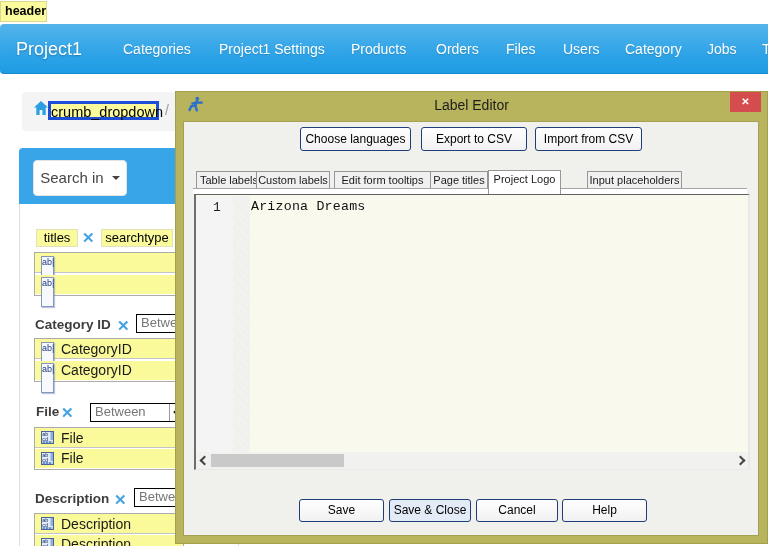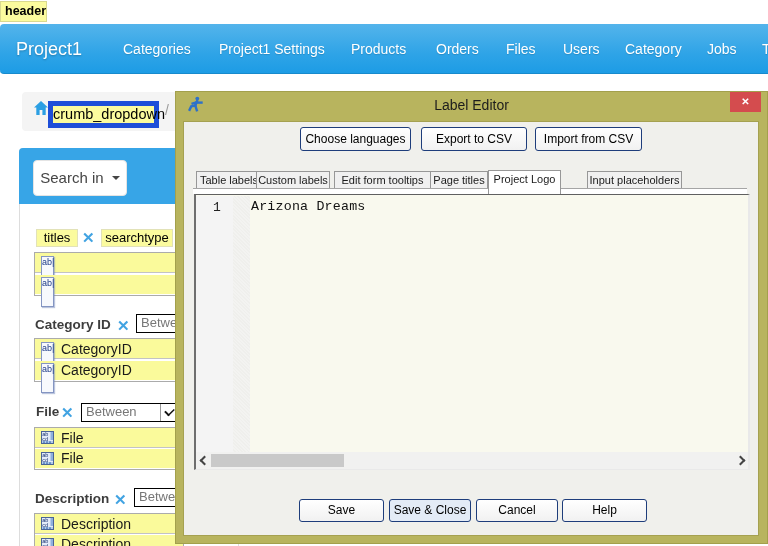--- a/index.html
+++ b/index.html
@@ -18,22 +18,22 @@
   border-bottom:1px solid #178acc; }
 #brand { left:16px; top:24px; height:50px; line-height:50px; color:#fff;
   font-size:18px; text-shadow:0 1px 2px rgba(0,0,0,0.25); }
 .navitem { top:24px; height:50px; line-height:50px; color:#fff; font-size:14px;
   text-shadow:0 1px 1px rgba(0,0,0,0.15); }
 
 
 #crumbbar { left:22px; top:92px; width:724px; height:39px; background:#f4f4f4;
   border-radius:4px; }
 #homeicon { left:34px; top:101px; }
-#crumbchip { left:48px; top:101px; width:111px; height:27px; background:#fbfb9e;
-  border:5px solid #1d4ed8; font-size:14.5px; color:#000; line-height:16px;
+#crumbchip { left:48px; top:101px; width:111px; height:19px; background:#fbfb9e;
+  border:3px solid #1d4ed8; font-size:14.5px; color:#000; line-height:16px;
   text-align:center; }
 #crumbslash { left:165px; top:102px; color:#9a9a9a; font-size:14px; }
 
 
 #panel { left:19px; top:148px; width:220px; height:420px; background:#fff;
   border:1px solid #ddd; border-radius:4px 4px 0 0; }
 #panelhead { left:19px; top:148px; width:220px; height:56px;
   background:#37a5e7; border-radius:4px 4px 0 0; }
 #searchbtn { left:33px; top:160px; width:94px; height:36px; background:#fff;
   border:1px solid #e4e4e4; border-radius:4px; font-size:15px; color:#454545;
@@ -150,21 +150,21 @@
   </div>
   <div style="height:2px; background:#fff;"></div>
   <div class="yrow" style="height:19px;">
     <div class="ablicon" style="top:2px;">ab|</div>
       <div class="rowtext" style="top:1px;">CategoryID</div>
   </div>
 </div>
 
 <div class="abs seclabel" style="left:36px; top:404px;">File</div>
 <div class="abs bluex" style="left:61px; top:404px;">✕</div>
-<div class="abs selbox" style="left:81px; top:403px; width:99px; height:19px;">Between
+<div class="abs selbox" style="left:90px; top:403px; width:99px; height:19px;">Between
   <span style="position:absolute; right:0; top:0; width:19px; height:17px; border-left:1px solid #999;">
       <span style="position:absolute; left:4px; top:3px; width:9px; height:8px; border-left:2.5px solid #111; border-bottom:2.5px solid #111; transform:rotate(-45deg) scale(1,0.75);"></span>
     </span>
 </div>
 <div class="abs group" style="left:34px; top:427px; width:150px; height:43px;">
   <div class="yrow" style="height:20px; border-bottom:1px solid #c3c3c3;">
     <svg class="gicon" width="13" height="13" viewBox="0 0 13 13">
         <rect x="0.5" y="0.5" width="12" height="12" fill="#e3ebf9" stroke="#4a6498"></rect>
         <rect x="9.5" y="1" width="2.5" height="8" fill="#8fb0dd"></rect>
         <rect x="1" y="10" width="11" height="2" fill="#b3cbe9"></rect>

